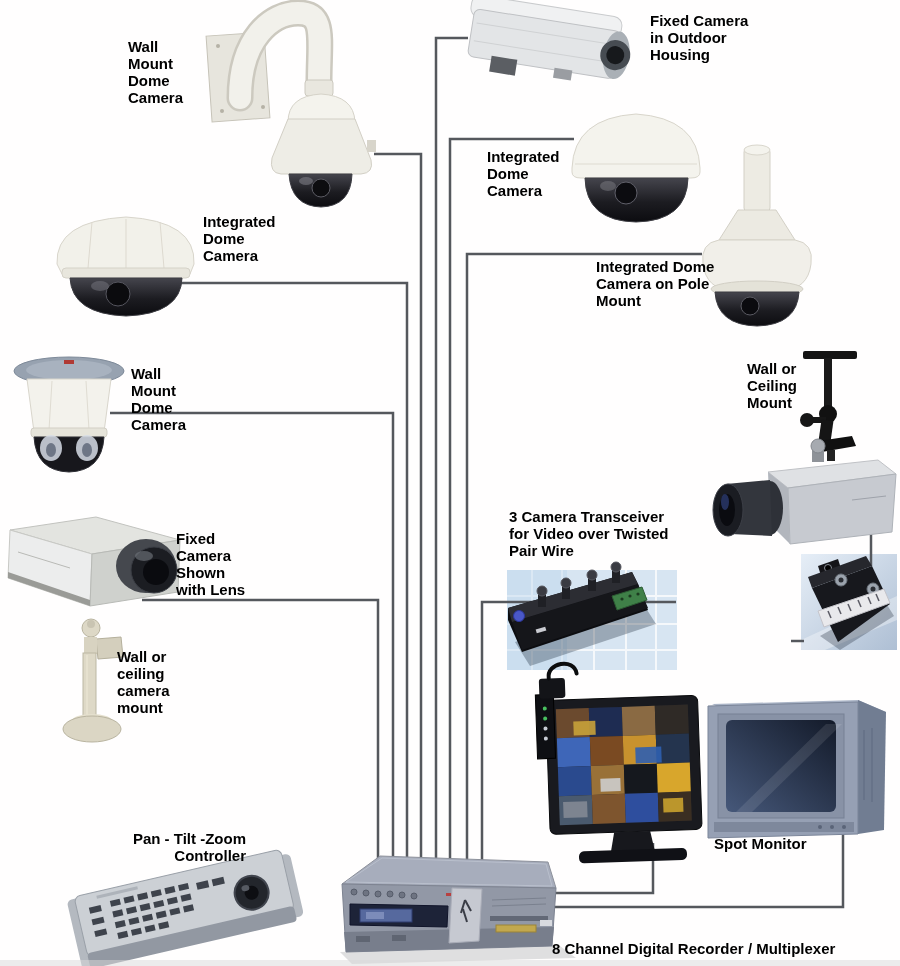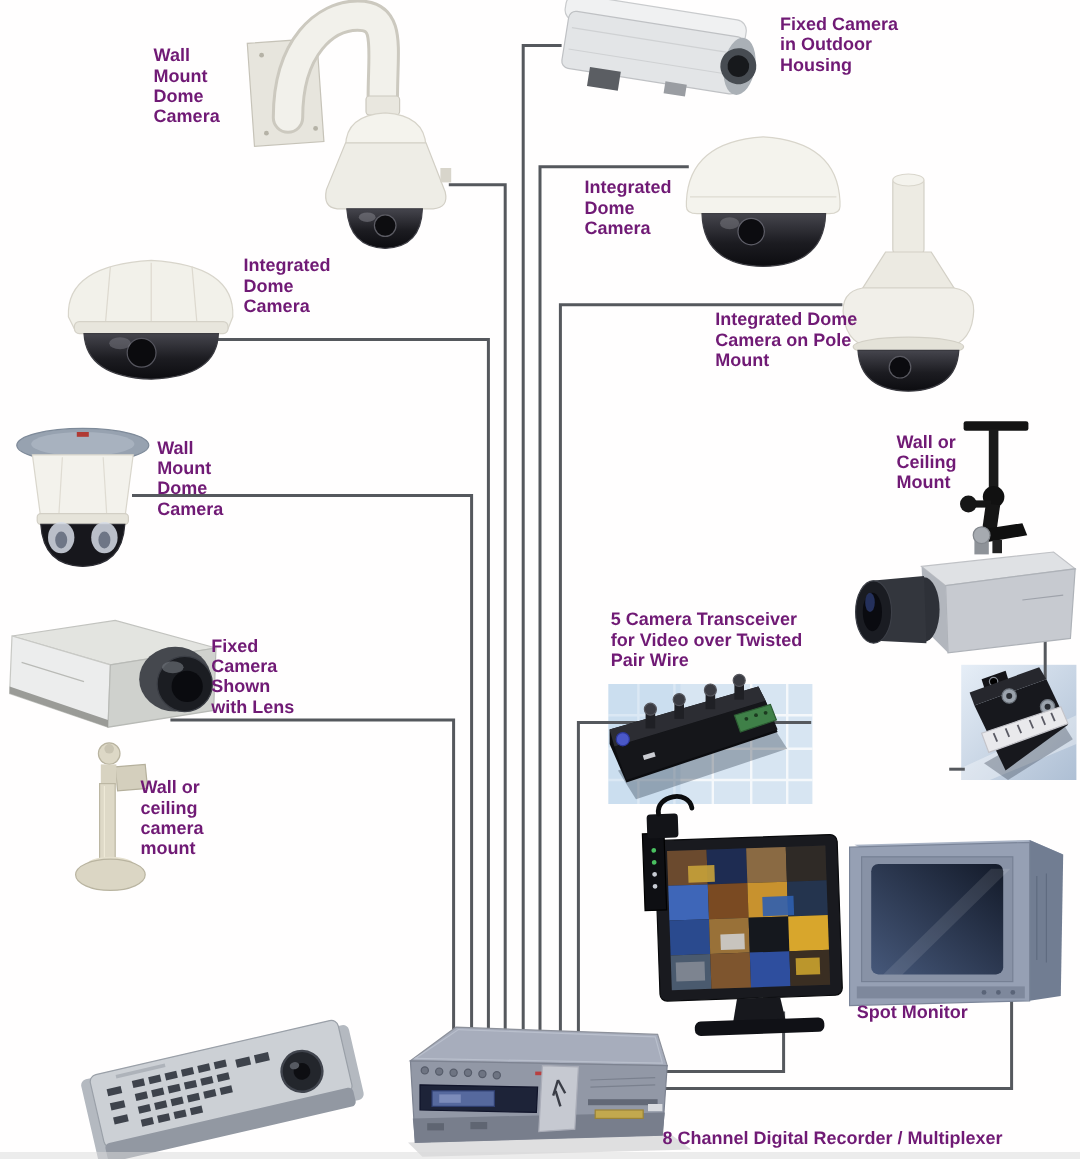--- a/index.html
+++ b/index.html
@@ -1,20 +1,20 @@
 <!DOCTYPE html>
 <html><head>
 <meta charset="utf-8">
 <style>
   html,body{margin:0;padding:0;background:#fff;}
   #stage{position:relative;width:900px;height:966px;background:#fffefe;overflow:hidden;
          font-family:"Liberation Sans","DejaVu Sans",sans-serif;}
   #art{position:absolute;left:0;top:0;}
   .lbl{position:absolute;font-weight:bold;font-size:15px;line-height:17px;
-       color:#701a75;white-space:pre-line;letter-spacing:0;}
+       color:#000000;white-space:pre-line;letter-spacing:0;}
   .lbl.right{text-align:right;}
   .lbl.single{white-space:nowrap;}
 </style>
 </head>
 <body>
 
 <div id="stage">
 
 <svg id="art" width="900" height="966" viewBox="0 0 900 966">
   <defs>
@@ -382,23 +382,25 @@
 Ceiling
 Mount</div>
 <div class="lbl" style="left:131px;top:365px;">Wall
 Mount
 Dome
 Camera</div>
 <div class="lbl" style="left:176px;top:520px;margin-top:10px;">Fixed
 Camera
 Shown
 with Lens</div>
-<div class="lbl" style="left:509px;top:508px;">5 Camera Transceiver
+<div class="lbl" style="left:509px;top:508px;">3 Camera Transceiver
 for Video over Twisted
 Pair Wire</div>
 <div class="lbl" style="left:117px;top:648px;">Wall or
 ceiling
 camera
 mount</div>
 <div class="lbl single" style="left:714px;top:835px;">Spot Monitor</div>
+<div class="lbl right" style="left:110px;top:830px;width:136px;">Pan - Tilt -Zoom
+Controller</div>
 <div class="lbl single" style="left:552px;top:914px;margin-top:26px;">8 Channel Digital Recorder / Multiplexer</div>
 
 </div>
 
 </body></html>

